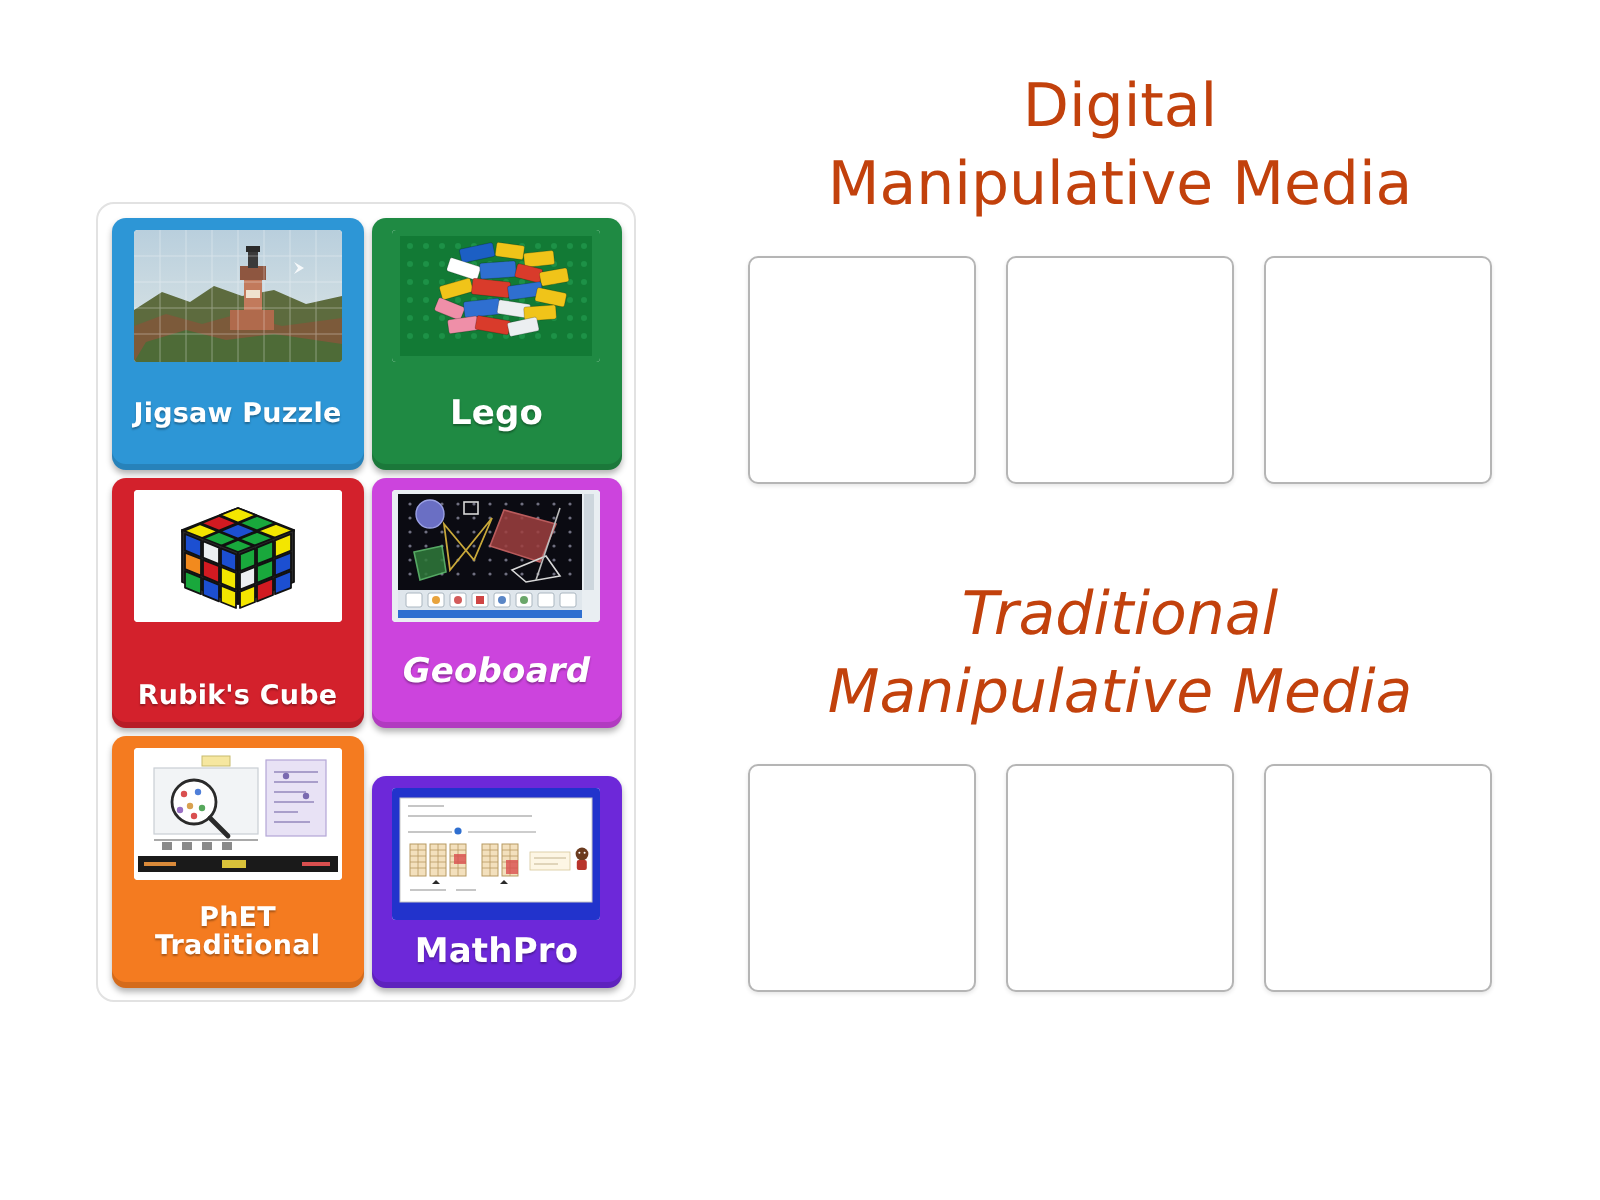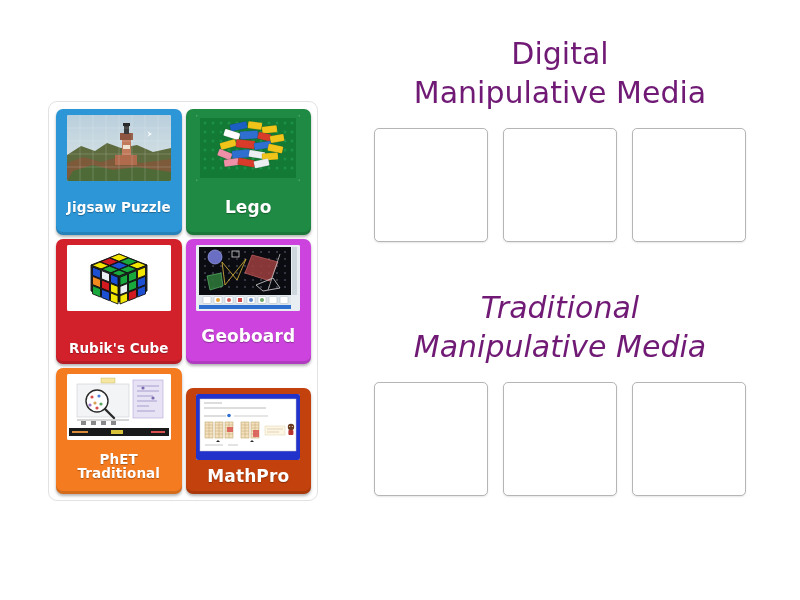--- a/index.html
+++ b/index.html
@@ -84,21 +84,21 @@
     width: 440px;
     height: 540px;
   }
 
   .category-group { position: relative; }
 
   .category-title {
     text-align: center;
     font-size: 30px;
     line-height: 1.30;
-    color: #701a75;
+    color: #c2410c;
     font-weight: normal;
     margin: 0;
     padding: 0 8px;
     white-space: pre-line;
   }
 
   .dropzone-row {
     display: flex;
     justify-content: center;
     gap: 15px;
@@ -290,21 +290,21 @@
           <polygon points="70.5,34.5 78.5,31.3 78.5,39.6 70.5,42.8" fill="#1c4fd1"></polygon>
           <polygon points="53,50.8 60.5,47.8 60.5,56 53,59" fill="#f3e600"></polygon>
           <polygon points="61.5,47.4 69.5,44.2 69.5,52.5 61.5,55.7" fill="#d21a21"></polygon>
           <polygon points="70.5,43.8 78.5,40.6 78.5,48.9 70.5,52.1" fill="#1c4fd1"></polygon>
         </g>
       </svg>
     </div>
     <div class="item-label small">Rubik's Cube</div>
   </div>
 
-  <div class="item-card" style="background:#cc44dd;">
+  <div class="item-card" style="background:#cc44dd;font-style:italic;">
     <div class="item-thumb">
       <svg viewBox="0 0 104 66" preserveAspectRatio="none">
         <rect width="104" height="66" fill="#e9eef2"></rect>
         <rect x="3" y="2" width="92" height="48" fill="#0b0b12"></rect>
         <g fill="#6f6f80">
           <circle cx="9" cy="7" r="0.8"></circle>
             <circle cx="17" cy="7" r="0.8"></circle>
             <circle cx="25" cy="7" r="0.8"></circle>
             <circle cx="33" cy="7" r="0.8"></circle>
             <circle cx="41" cy="7" r="0.8"></circle>
@@ -434,21 +434,21 @@
         </g>
         <rect x="2" y="54" width="100" height="8" fill="#1a1a1a"></rect>
         <rect x="5" y="57" width="16" height="2" fill="#d98a3a"></rect>
         <rect x="44" y="56" width="12" height="4" fill="#d9c23a"></rect>
         <rect x="84" y="57" width="14" height="2" fill="#d94f4f"></rect>
       </svg>
     </div>
     <div class="item-label small">PhET Traditional</div>
   </div>
 
-  <div class="item-card" style="background:#c2410c;margin-top:20px;">
+  <div class="item-card" style="background:#6d28d9;margin-top:20px;">
     <div class="item-thumb">
       <svg viewBox="0 0 104 66" preserveAspectRatio="none">
         <rect width="104" height="66" fill="#2233cc"></rect>
         <rect x="4" y="5" width="96" height="52" fill="#ffffff" stroke="#c6c6c6" stroke-width="0.5"></rect>
         <g stroke="#8d8d8d" stroke-width="0.6" fill="none">
           <path d="M8 9 h18"></path>
           <path d="M8 14 h62"></path>
           <path d="M8 22 h22"></path>
         </g>
         <circle cx="33" cy="21.5" r="1.8" fill="#2f6fd0"></circle>

